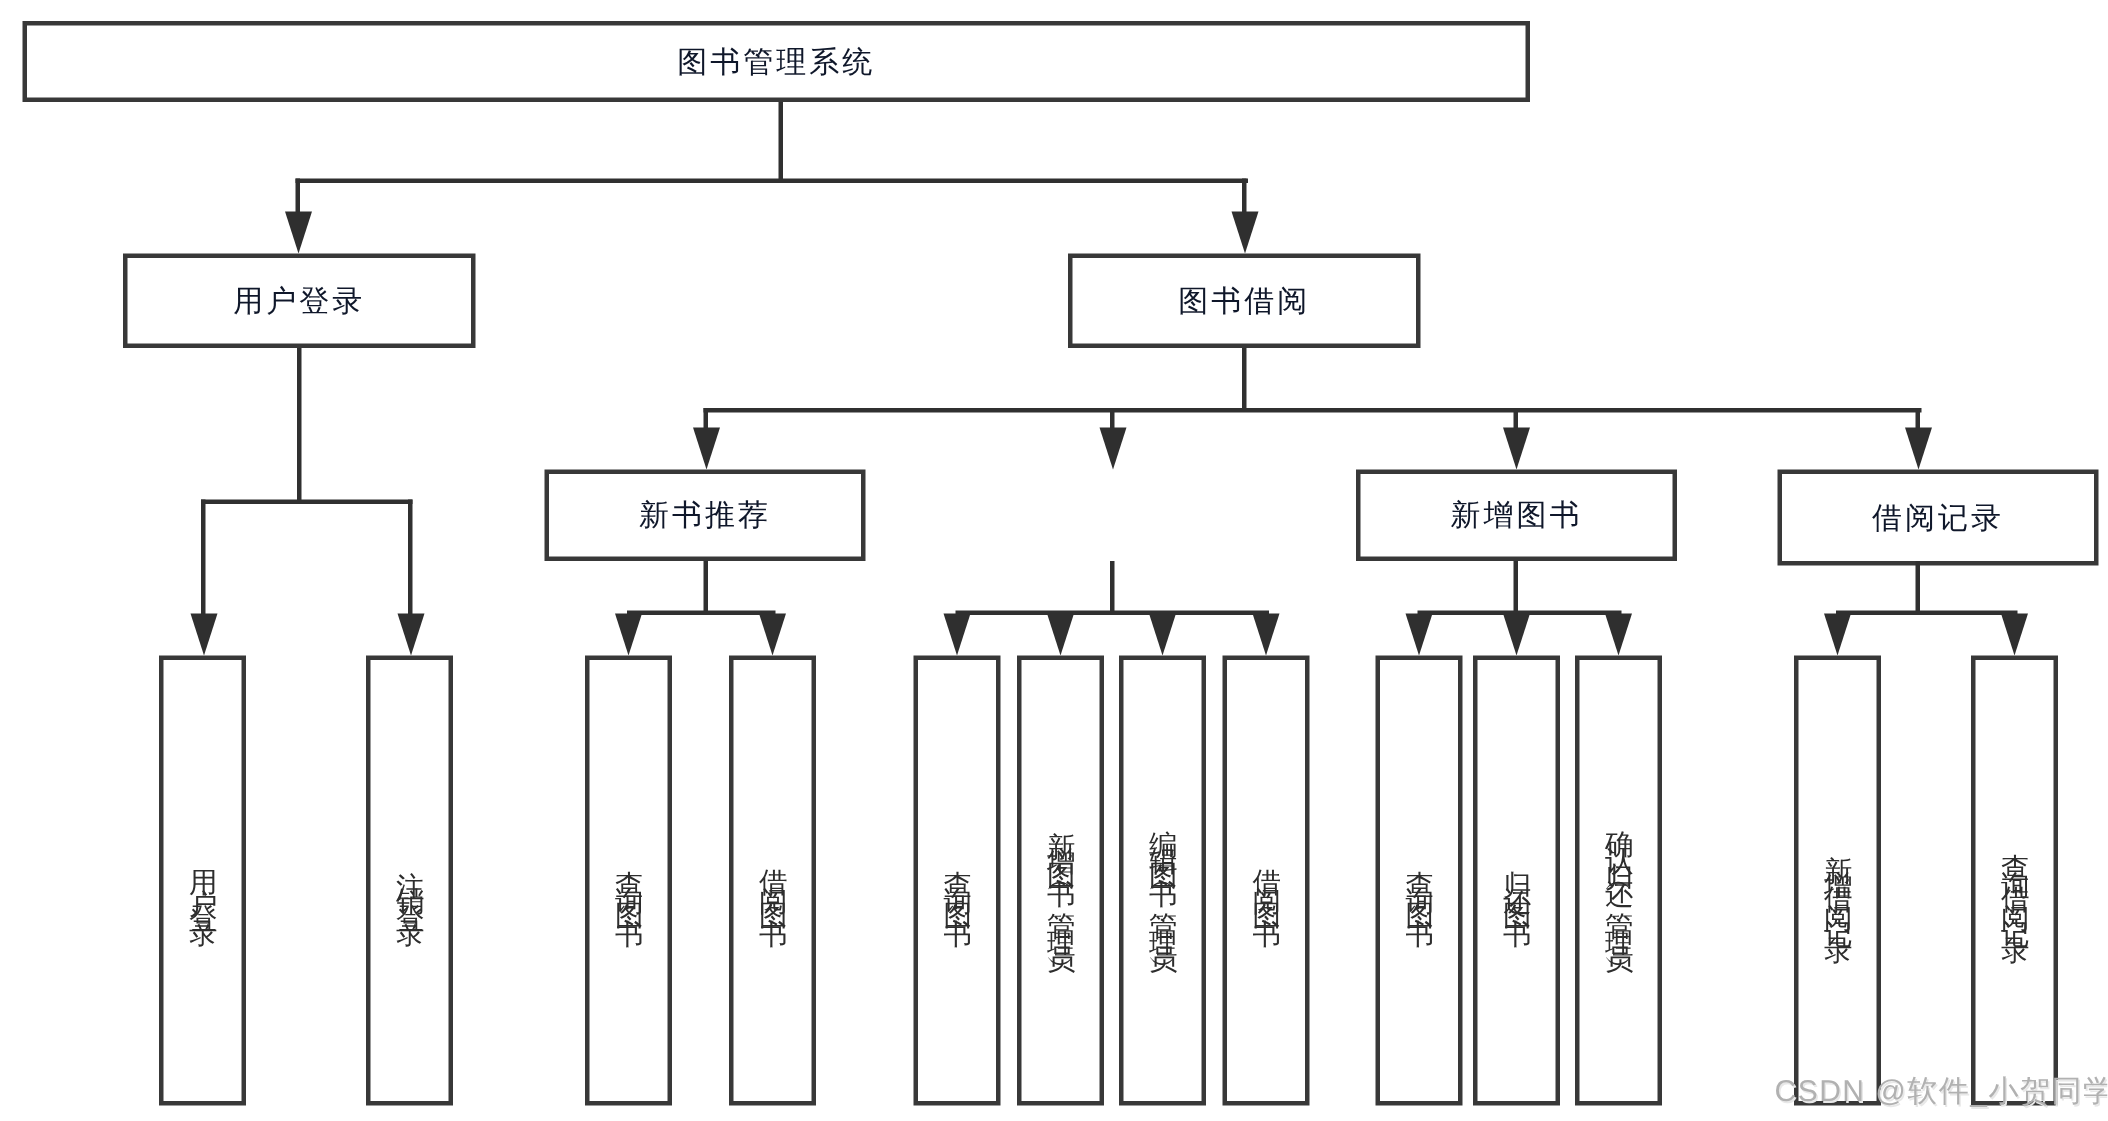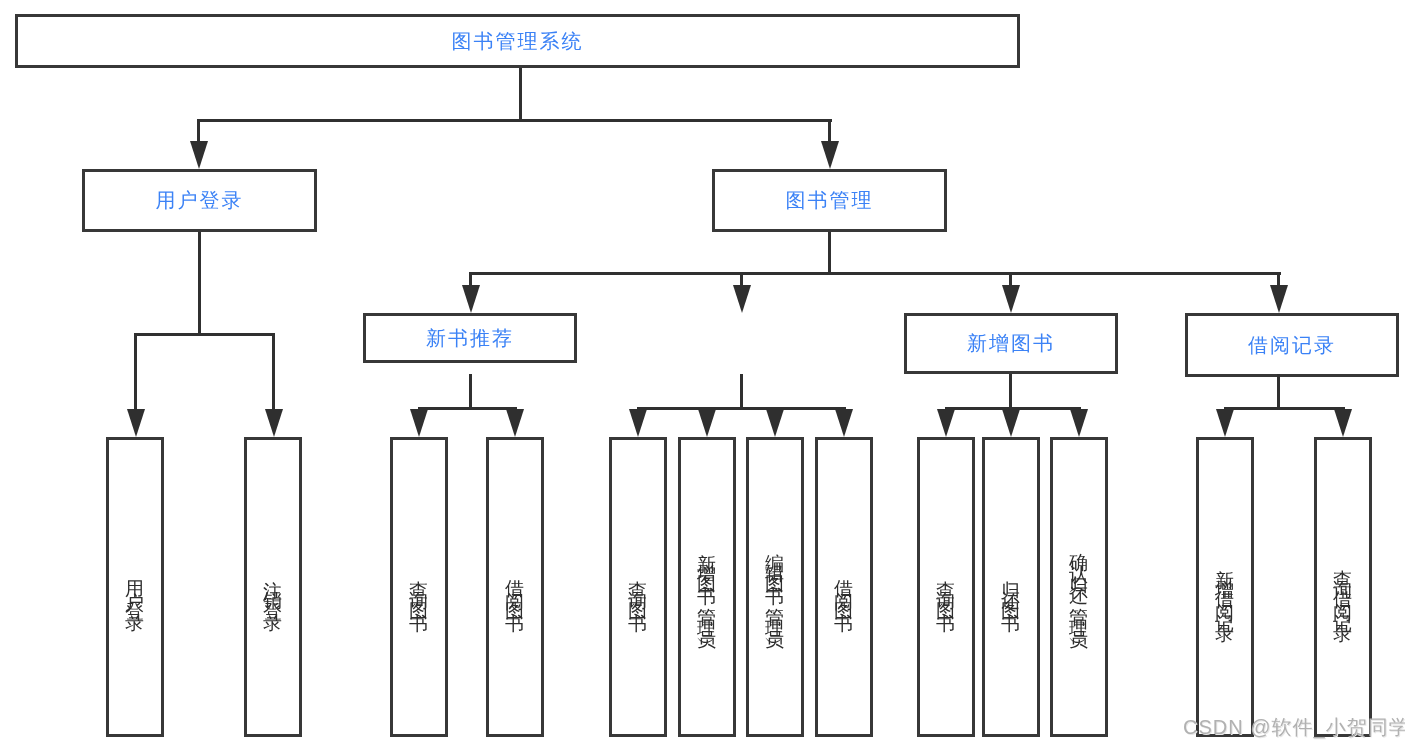--- a/index.html
+++ b/index.html
@@ -3,21 +3,21 @@
 <meta charset="utf-8">
 <style>
   html,body{margin:0;padding:0;background:#ffffff;}
   body{font-family:"Liberation Sans","DejaVu Sans",sans-serif;}
   #stage{position:relative;width:1405px;height:747px;background:#ffffff;overflow:hidden;}
 
   
   .hbox{
     position:absolute;box-sizing:border-box;background:#ffffff;
     border:3px solid #383838;display:flex;align-items:center;justify-content:center;
-    font-size:20px;letter-spacing:2px;color:#3b82f6;white-space:nowrap;
+    font-size:20px;letter-spacing:2px;color:#0f172a;white-space:nowrap;
   }
   
   .vbox{
     position:absolute;top:437px;width:58px;height:300px;box-sizing:border-box;
     background:#ffffff;border:3px solid #383838;
     writing-mode:vertical-rl;text-orientation:mixed;
     display:flex;align-items:center;justify-content:center;
     font-size:19px;letter-spacing:11px;color:#2d2d2d;line-height:1;
   }
   
@@ -42,41 +42,41 @@
   <div class="hbox" style="left:15px;top:14px;width:1005px;height:54px;">图书管理系统</div>
 
   <div class="ln" style="left:519px;top:68px;width:3px;height:54px;"></div>
   <div class="ln" style="left:197px;top:119px;width:635px;height:3px;"></div>
   <div class="ln" style="left:197px;top:119px;width:3px;height:26px;"></div>
   <div class="ln" style="left:828px;top:119px;width:3px;height:26px;"></div>
   <div class="ar" style="left:190px;top:141px;"></div>
   <div class="ar" style="left:821px;top:141px;"></div>
 
   <div class="hbox" style="left:82px;top:169px;width:235px;height:63px;">用户登录</div>
-  <div class="hbox" style="left:712px;top:169px;width:235px;height:63px;">图书管理</div>
+  <div class="hbox" style="left:712px;top:169px;width:235px;height:63px;">图书借阅</div>
 
   <div class="ln" style="left:198px;top:232px;width:3px;height:103px;"></div>
   <div class="ln" style="left:134px;top:333px;width:141px;height:3px;"></div>
   <div class="ln" style="left:134px;top:333px;width:3px;height:79px;"></div>
   <div class="ln" style="left:272px;top:333px;width:3px;height:79px;"></div>
   <div class="ar" style="left:127px;top:409px;"></div>
   <div class="ar" style="left:265px;top:409px;"></div>
 
   <div class="ln" style="left:828px;top:232px;width:3px;height:42px;"></div>
   <div class="ln" style="left:469px;top:272px;width:812px;height:3px;"></div>
   <div class="ln" style="left:469px;top:272px;width:3px;height:16px;"></div>
   <div class="ln" style="left:740px;top:272px;width:3px;height:16px;"></div>
   <div class="ln" style="left:1009px;top:272px;width:3px;height:16px;"></div>
   <div class="ln" style="left:1277px;top:272px;width:3px;height:16px;"></div>
   <div class="ar" style="left:462px;top:285px;"></div>
   <div class="ar" style="left:733px;top:285px;"></div>
   <div class="ar" style="left:1002px;top:285px;"></div>
   <div class="ar" style="left:1270px;top:285px;"></div>
 
-  <div class="hbox" style="left:363px;top:313px;width:214px;height:50px;">新书推荐</div>
+  <div class="hbox" style="left:363px;top:313px;width:214px;height:61px;">新书推荐</div>
   <div class="hbox" style="left:904px;top:313px;width:214px;height:61px;">新增图书</div>
   <div class="hbox" style="left:1185px;top:313px;width:214px;height:64px;">借阅记录</div>
 
   <div class="ln" style="left:469px;top:374px;width:3px;height:36px;"></div>
   <div class="ln" style="left:418px;top:407px;width:99px;height:3px;"></div>
   <div class="ar" style="left:410px;top:409px;"></div>
   <div class="ar" style="left:506px;top:409px;"></div>
 
   <div class="ln" style="left:740px;top:374px;width:3px;height:36px;"></div>
   <div class="ln" style="left:637px;top:407px;width:209px;height:3px;"></div>

